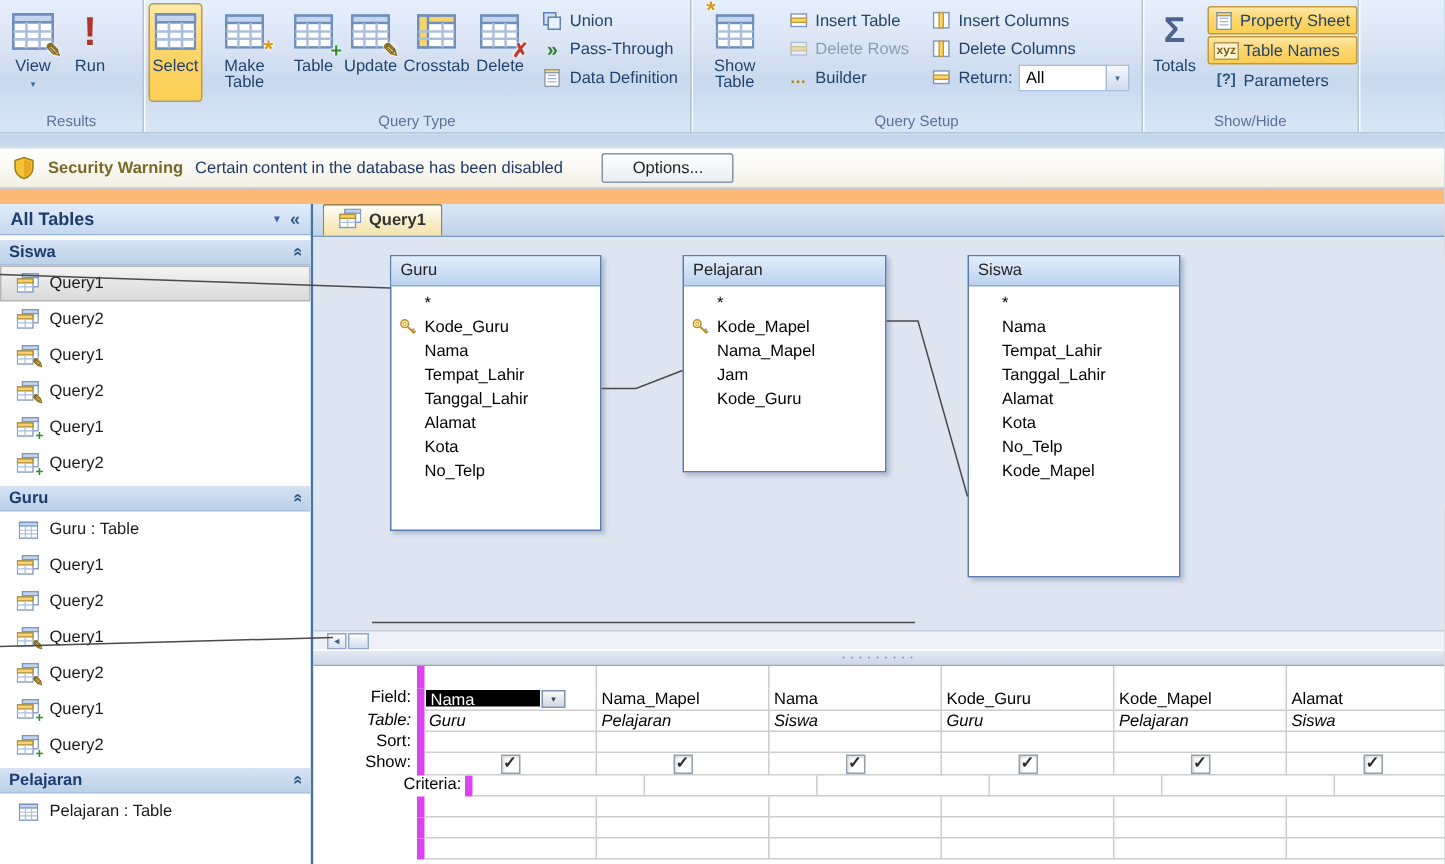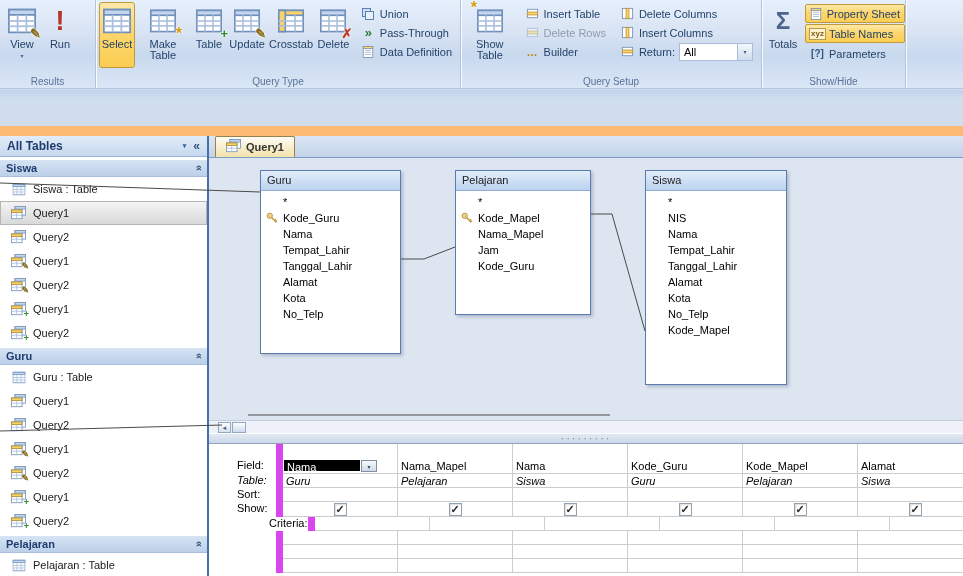--- a/index.html
+++ b/index.html
@@ -79,21 +79,21 @@
   .sarrow{position:absolute;left:9px;top:1px;width:13px;height:11px;border:1px solid #93a8c4;background:linear-gradient(#fdfdfd,#d8e2ef);
     display:flex;align-items:center;justify-content:center;font-size:6px;color:#44618c;}
   .sthumb{position:absolute;left:23px;top:1px;width:14px;height:11px;border:1px solid #93a8c4;background:linear-gradient(#fdfdfd,#cfdcee);}
   .splitter{position:absolute;top:297px;left:0;right:0;height:10px;background:linear-gradient(#e2e9f2,#ccd8e8);border-top:1px solid #fff;
     display:flex;align-items:center;justify-content:center;}
   .dots{color:#7d8ea4;font-size:11px;line-height:5px;letter-spacing:2px;}
 
   .gridpane{position:absolute;top:307px;left:0;right:0;bottom:0;background:#fff;border-top:1px solid #93a5bd;overflow:hidden;}
   .grow{display:flex;align-items:stretch;}
   .ggut{width:28px;flex:none;}
-  .glab{width:46px;flex:none;text-align:left;padding-right:4px;color:#000;border-right:7px solid #d946ef;line-height:13px;}
+  .glab{width:46px;flex:none;text-align:right;padding-right:4px;color:#000;border-right:5px solid #d946ef;line-height:13px;}
   .gcell{width:115px;flex:none;position:relative;border-right:1px solid #cdcdcd;border-bottom:1px solid #cdcdcd;
     padding:1px 3px 0;white-space:nowrap;overflow:hidden;color:#000;}
   .gcell.noline{border-bottom:none;}
   .gcell.ck{display:flex;align-items:center;justify-content:center;padding:0;}
   .fsel{position:absolute;left:1px;top:1px;bottom:2px;width:76px;background:#000;color:#fff;padding:1px 3px;}
   .gcombo{position:absolute;left:78px;top:1px;width:16px;height:12px;border:1px solid #8091a7;background:linear-gradient(#f8fafc,#cfd9e6);
     display:flex;align-items:center;justify-content:center;font-size:6px;color:#33475e;}
   .cb{width:13px;height:13px;border:1px solid #93a0ae;background:#fff;box-shadow:inset 1px 1px 2px rgba(0,0,0,.15);
     font-size:11px;line-height:11px;text-align:center;font-weight:bold;color:#2b2b2b;}
 
@@ -302,29 +302,29 @@
             <span>Builder</span>
           </div>
         </div>
         <div class="smallcol" style="width:158px">
           <div class="smallbtn">
             <span class="sicon">
                 <svg width="13" height="13" viewBox="0 0 14 14">
                   <use href="#s-cols"></use>
                 </svg>
               </span>
-            <span>Delete Columns</span>
+            <span>Insert Columns</span>
           </div>
           <div class="smallbtn">
             <span class="sicon">
                 <svg width="13" height="13" viewBox="0 0 14 14">
                   <use href="#s-cols"></use>
                 </svg>
               </span>
-            <span>Insert Columns</span>
+            <span>Delete Columns</span>
           </div>
           <div class="smallbtn">
             <span class="sicon">
                 <svg width="13" height="13" viewBox="0 0 14 14">
                   <use href="#s-rows"></use>
                 </svg>
               </span>
             <span>Return:</span>
             <div class="combo">
               <span>All</span>
@@ -368,42 +368,44 @@
         </div>
       </div>
       <span class="rgroup-label">Show/Hide</span>
     </div>
 
     <div class="rfill"></div>
   </div>
 
   <div class="band"></div>
 
+  <div class="secbar">
+    <span style="display:flex">
+        <svg width="16" height="16" viewBox="0 0 16 16">
+          <use href="#s-shield"></use>
+        </svg>
+      </span>
+    <span class="sectitle">Security Warning</span>
+    <span>Certain content in the database has been disabled</span>
+    <div class="optbtn">Options...</div>
+  </div>
 
   <div id="content">
 
     <div id="nav">
       <div class="nav-header">
         <span>All Tables</span>
         <span class="nh-dd">▾</span>
         <span class="nh-col">«</span>
       </div>
       <div class="nav-body">
           <div class="nav-group-header">
             <span>Siswa</span>
             <span class="chev">»</span>
           </div>
-          <div class="nav-item">
-            <span class="nicon">
-              <svg width="14" height="13" viewBox="0 0 16 16">
-                <use href="#s-sheet"></use>
-              </svg>
-            </span>
-            <span>Siswa : Table</span>
-          </div>
           <div class="nav-item sel">
             <span class="nicon">
               <svg width="15" height="14" viewBox="0 0 17 16">
                 <use href="#s-query"></use>
               </svg>
             </span>
             <span>Query1</span>
           </div>
           <div class="nav-item">
             <span class="nicon">
@@ -592,23 +594,20 @@
               <div class="f">
                 <span>Kode_Guru</span>
               </div>
             </div>
           </div>
           <div class="tbox" style="left: 436px; top: 12px; width: 142px; height: 215px;">
             <div class="tbox-title">Siswa</div>
             <div class="flist">
               <div class="f">
                 <span>*</span>
-              </div>
-              <div class="f">
-                <span>NIS</span>
               </div>
               <div class="f">
                 <span>Nama</span>
               </div>
               <div class="f">
                 <span>Tempat_Lahir</span>
               </div>
               <div class="f">
                 <span>Tanggal_Lahir</span>
               </div>

